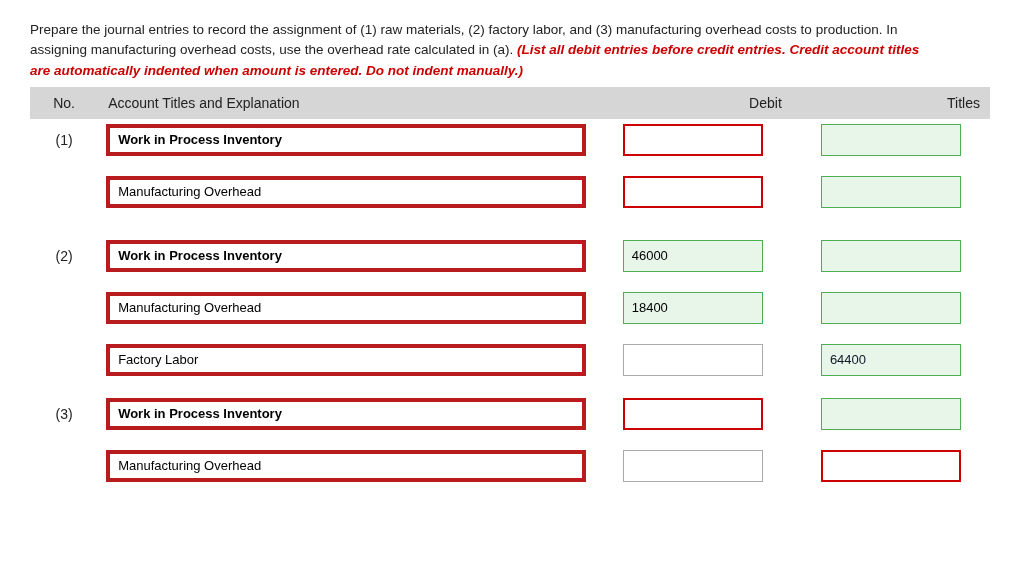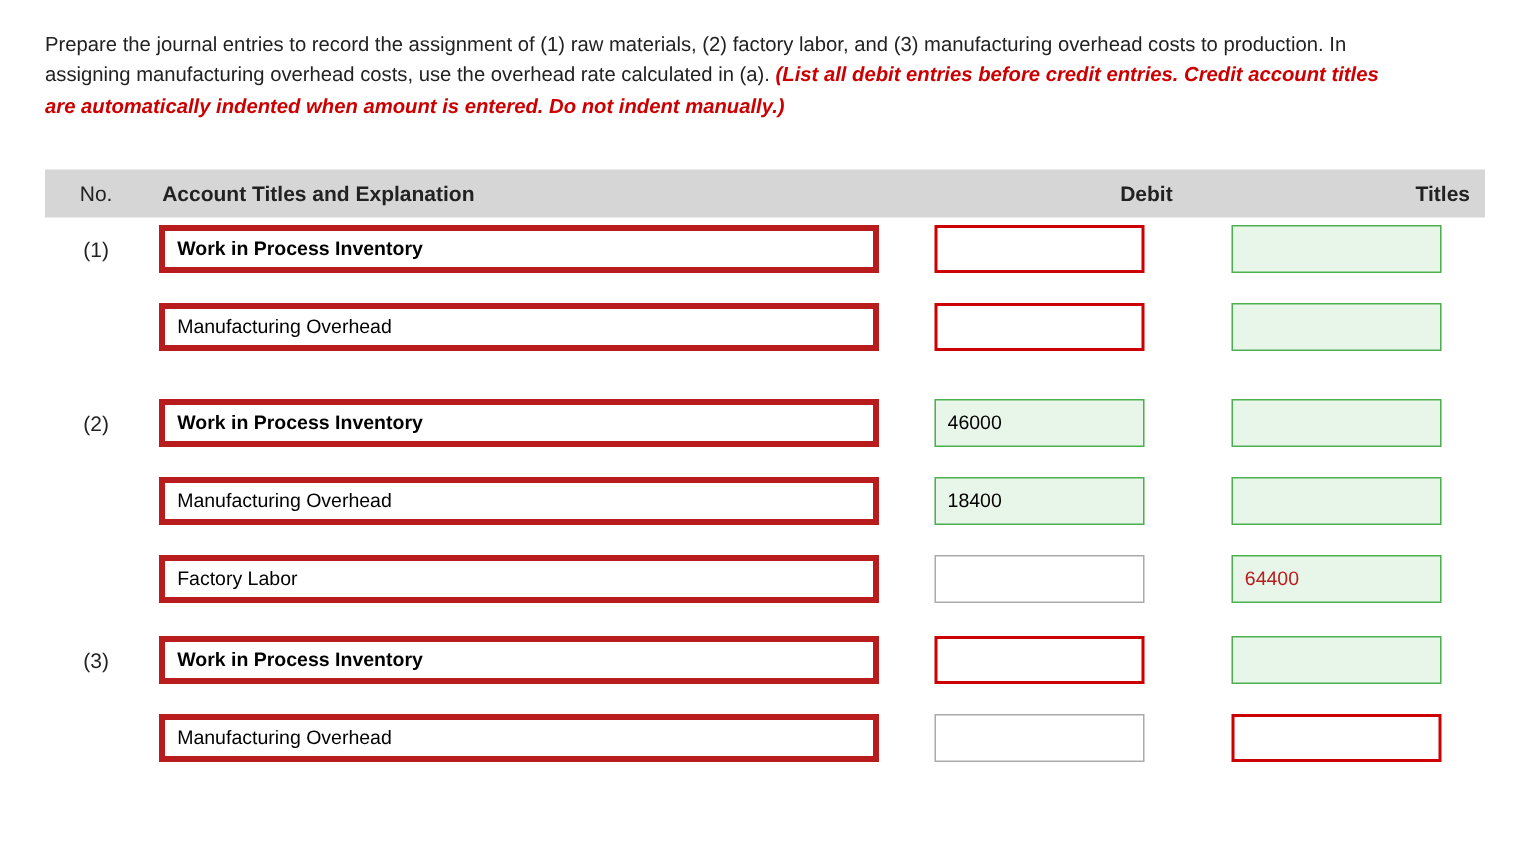--- a/index.html
+++ b/index.html
@@ -8,41 +8,41 @@
       font-size: 14px;
       background: #fff;
       color: #222;
       padding: 20px 30px;
       width: 1024px;
       min-height: 570px;
     }
     .instructions {
       font-size: 13.5px;
       line-height: 1.5;
-      margin-bottom: 32px;
+      margin-bottom: 6px;
       max-width: 900px;
     }
     .instructions .highlight {
       color: #c00;
       font-style: italic;
       font-weight: bold;
     }
     table {
       width: 100%;
       border-collapse: collapse;
       max-width: 960px;
     }
     thead tr {
       background: #d6d6d6;
       margin-top: 21px;
     }
     thead th {
       padding: 8px 10px;
       text-align: left;
-      font-weight: bold;
+      font-weight: normal;
       font-size: 14px;
     }
     thead th.center {
       text-align: right;
     }
     tbody tr td {
       padding: 5px 8px;
       vertical-align: middle;
     }
     .no-col {
@@ -84,21 +84,21 @@
       border: 1px solid #4caf50;
       background: #e8f5e9;
     }
     .amount-input.plain {
       border: 1px solid #aaa;
       background: #fff;
     }
     .amount-input.has-value {
       background: #e8f5e9;
       border: 1px solid #4caf50;
-      color: #b91c1c;
+      color: #0f172a;
     }
     .spacer-row td {
       height: 6px;
     }
     .section-spacer td {
       height: 12px;
     }
     .label-no {
       font-size: 14px;
     }

